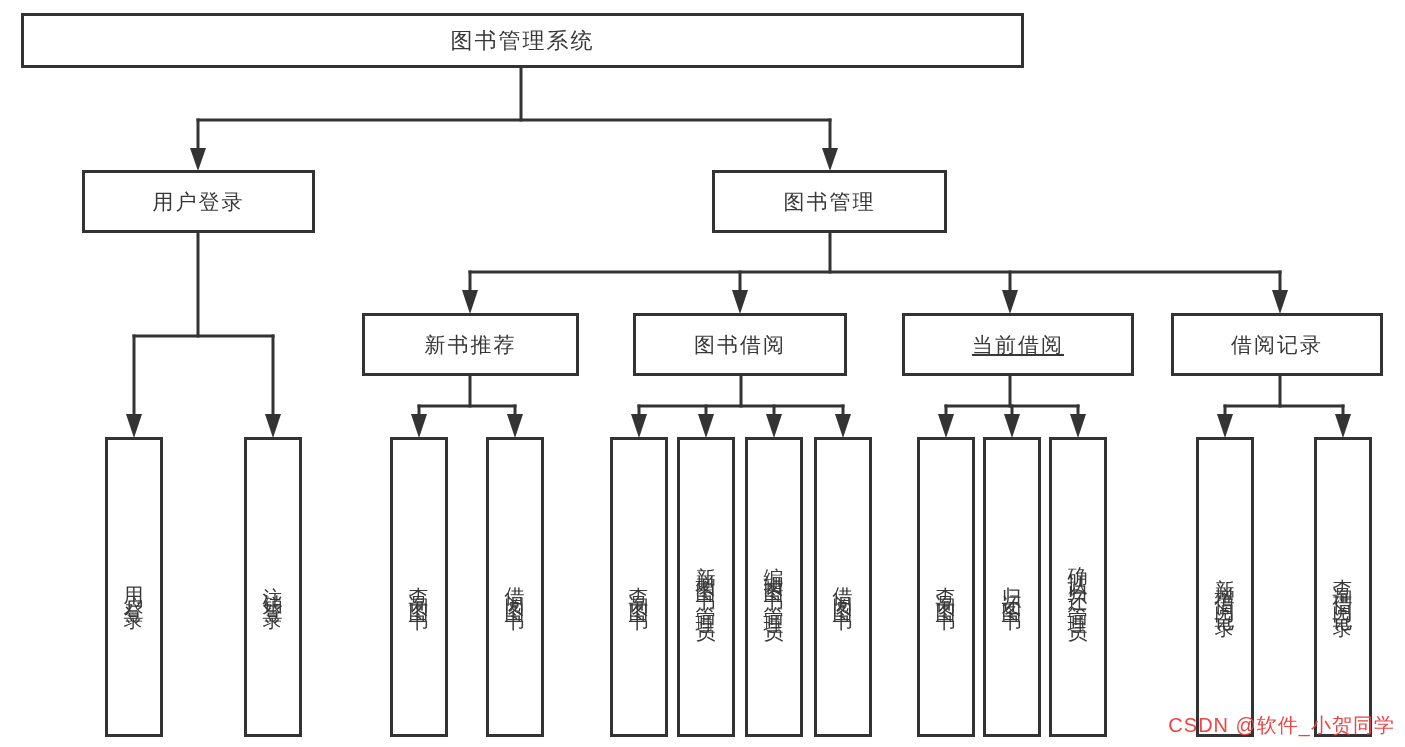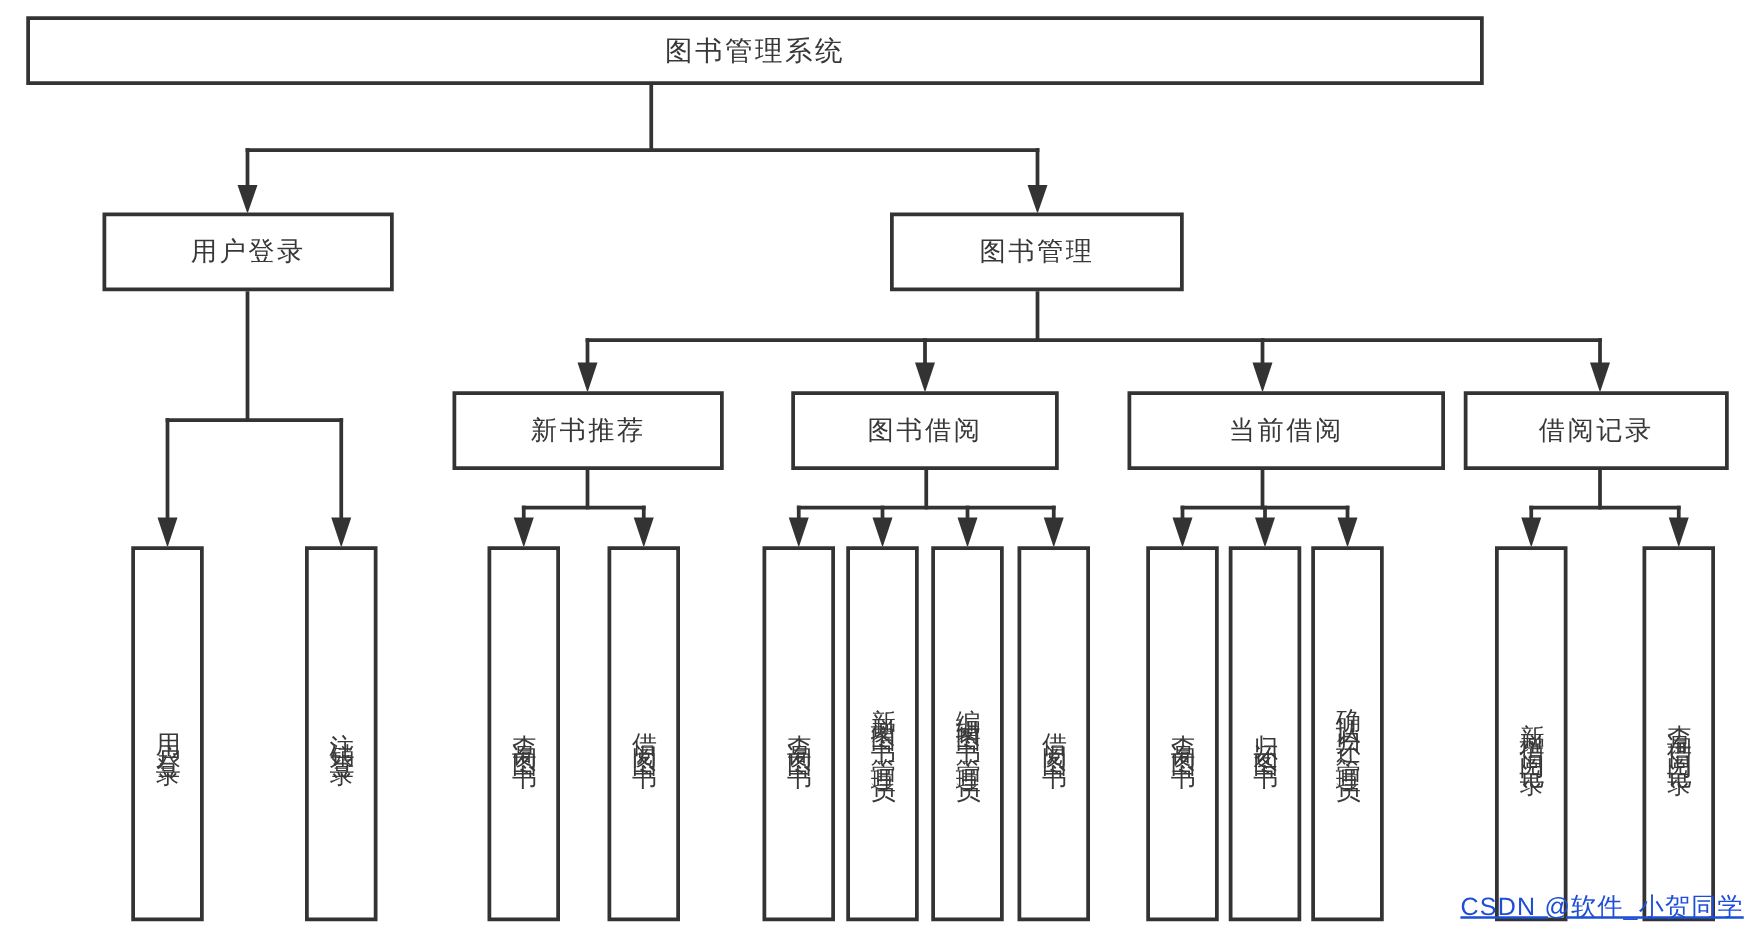--- a/index.html
+++ b/index.html
@@ -45,23 +45,22 @@
     font-size: 20px;
     letter-spacing: 8px;
     line-height: 1;
   }
   .watermark {
     position: absolute;
     top: 712px;
     right: 10px;
     font-size: 20px;
     letter-spacing: 1px;
-    color: #1d4ed8;
+    color: #ef4444;
     white-space: nowrap;
-    text-decoration: underline;
   }
 </style>
 </head>
 <body>
 
 <div id="canvas">
 
   <svg id="wires" width="1405" height="747" viewBox="0 0 1405 747" stroke="#333333" stroke-width="3" fill="#333333">
 
     <g>
@@ -131,38 +130,38 @@
     <g>
       <line x1="1280" y1="374" x2="1280" y2="407.5" fill="none"></line>
       <line x1="1223.5" y1="406" x2="1344.5" y2="406" fill="none"></line>
       <line x1="1225" y1="404.5" x2="1225" y2="418" fill="none"></line>
       <line x1="1343" y1="404.5" x2="1343" y2="418" fill="none"></line>
       <polygon points="1217,414 1233,414 1225,438" stroke="none"></polygon>
       <polygon points="1335,414 1351,414 1343,438" stroke="none"></polygon>
     </g>
   </svg>
 
-  <div class="node" style="left:21px; top:13px; width:1166px; height:55px; font-size:22px;">
+  <div class="node" style="left:21px; top:13px; width:1003px; height:55px; font-size:22px;">
     <span>图书管理系统</span>
   </div>
 
   <div class="node" style="left:82px; top:170px; width:233px; height:63px;">
     <span>用户登录</span>
   </div>
   <div class="node" style="left:712px; top:170px; width:235px; height:63px;">
     <span>图书管理</span>
   </div>
 
   <div class="node" style="left:362px; top:313px; width:217px; height:63px;">
     <span>新书推荐</span>
   </div>
   <div class="node" style="left:633px; top:313px; width:214px; height:63px;text-align:right;">
     <span>图书借阅</span>
   </div>
-  <div class="node" style="left:902px; top:313px; width:254px; height:63px;">
+  <div class="node" style="left:902px; top:313px; width:232px; height:63px;text-decoration:underline;">
     <span>当前借阅</span>
   </div>
   <div class="node" style="left:1171px; top:313px; width:212px; height:63px;">
     <span>借阅记录</span>
   </div>
 
   <div class="vnode" style="left:105px;">
     <span>用户登录</span>
   </div>
   <div class="vnode" style="left:244px;">

